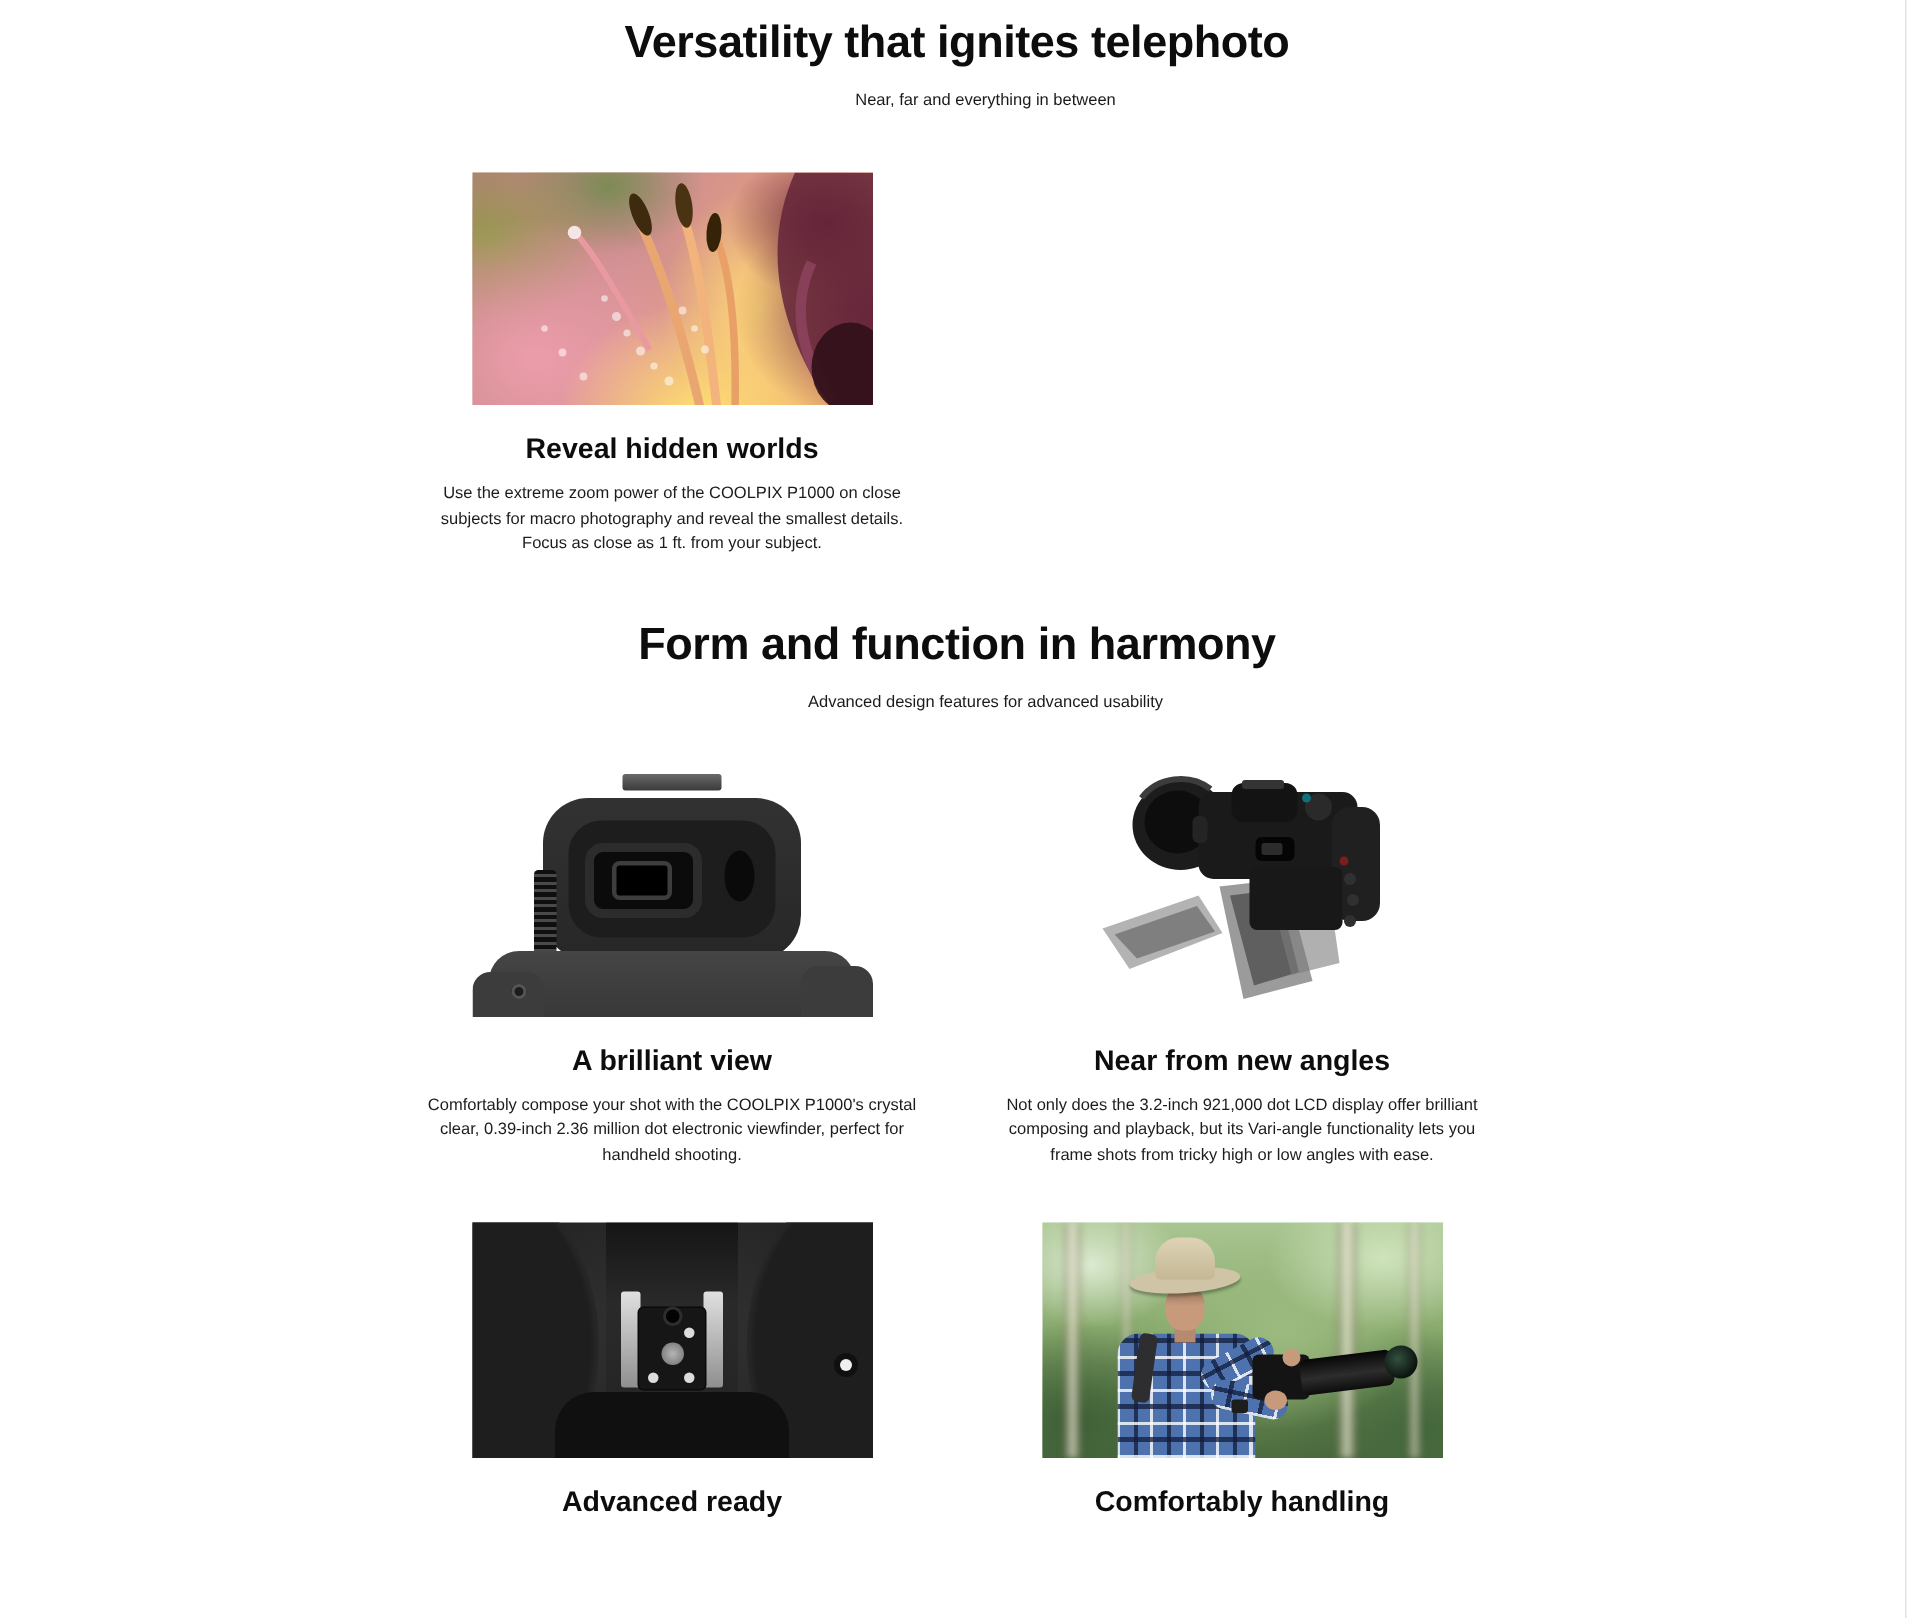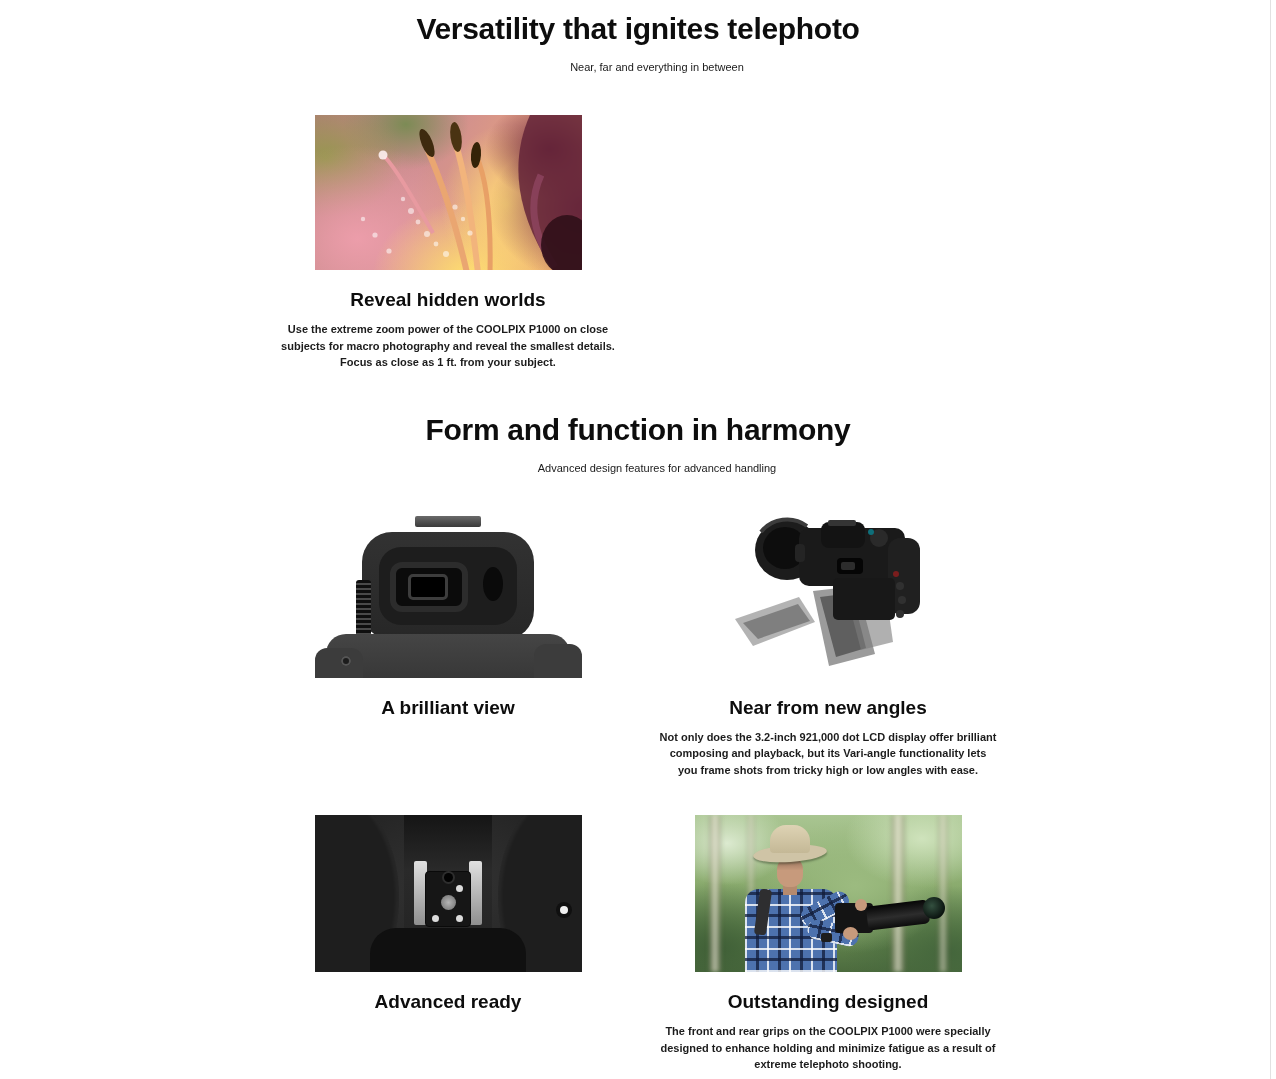--- a/index.html
+++ b/index.html
@@ -11,21 +11,21 @@
   .section { text-align:center; }
   .section h1 { font-size:30px; line-height:34px; font-weight:700; letter-spacing:-0.3px; color:#0d0d0d; }
   .section .sub { margin-top:15px; font-size:11px; line-height:13px; color:#1a1a1a;padding-left:38px; }
   .sec-1 { padding-top:12px; }
   .sec-2 h1 { margin-top:42px; }
 
   .cards { display:grid; grid-template-columns:380px 380px; justify-content:center; row-gap:37px; margin-top:41px; align-items:start; }
   .sec-2 .cards { margin-top:17px; }
   .card { display:flex; flex-direction:column; align-items:center; }
   .card h3 { margin-top:19px; font-size:19px; line-height:22px; font-weight:700; color:#0d0d0d; }
-  .card .body { margin-top:10px; width:338px; font-size:11px; line-height:16.5px; color:#1c1c1c; text-align:center;font-weight:bold; }
+  .card .body { margin-top:10px; width:338px; font-size:11px; line-height:16.5px; color:#1c1c1c; text-align:center; }
 
   .photo { position:relative; width:267px; overflow:hidden; flex:none; }
   .h155 { height:155px; } .h186 { height:186px; background:#fff; } .h157 { height:157px; }
 
   
   .flower { background:
     radial-gradient(90px 70px at 88% 22%, #6e2740 0%, rgba(110,39,64,0) 72%),
     radial-gradient(130px 100px at 102% 60%, #732c48 0%, rgba(125,51,80,0) 75%),
     radial-gradient(95px 115px at 72% 58%, #ffd978 0%, rgba(255,217,120,0) 70%),
     radial-gradient(130px 100px at 58% 104%, #ffe070 0%, rgba(255,223,112,0) 75%),
@@ -151,39 +151,40 @@
         <h3>Reveal hidden worlds</h3>
         <p class="body">Use the extreme zoom power of the COOLPIX P1000 on close subjects for macro photography and reveal the smallest details. Focus as close as 1 ft. from your subject.</p>
       </article>
 
 
     </div>
   </section>
 
   <section class="section sec-2">
     <h1>Form and function in harmony</h1>
-    <p class="sub">Advanced design features for advanced handling</p>
+    <p class="sub">Advanced design features for advanced usability</p>
 
     <div class="cards">
 
       <article class="card">
         <div class="photo h186 vf">
           <div class="hotshoe"></div>
           <div class="cup-outer"></div>
           <div class="cup-mid"></div>
           <div class="vf-window"></div>
           <div class="vf-glass"></div>
           <div class="eye-sensor"></div>
           <div class="dial"></div>
           <div class="body-bar"></div>
           <div class="wing-l"></div>
           <div class="wing-r"></div>
           <div class="screw"></div>
         </div>
         <h3>A brilliant view</h3>
+        <p class="body">Comfortably compose your shot with the COOLPIX P1000's crystal clear, 0.39-inch 2.36 million dot electronic viewfinder, perfect for handheld shooting.</p>
       </article>
 
       <article class="card">
         <div class="photo h186">
           <svg viewBox="0 0 267 186" width="267" height="186">
             <polygon points="40,127 104,105 120,130 58,154" fill="#9a9a9a" opacity="0.75"></polygon>
             <polygon points="48,131 103,112 115,129 63,147" fill="#6a6a6a" opacity="0.7"></polygon>
             <polygon points="118,99 162,94 180,162 134,174" fill="#8a8a8a" opacity="0.85"></polygon>
             <polygon points="125,105 157,101 171,156 141,165" fill="#555" opacity="0.85"></polygon>
             <polygon points="150,97 190,94 198,150 166,158" fill="#7b7b7b" opacity="0.6"></polygon>
@@ -243,20 +244,19 @@
           <div class="neck"></div>
           <div class="face"></div>
           <div class="hat-brim"></div>
           <div class="hat-crown"></div>
           <div class="cam-body"></div>
           <div class="lens"></div>
           <div class="lens-cap"></div>
           <div class="hand1"></div>
           <div class="hand2"></div>
         </div>
-        <h3>Outstanding designed</h3>
-        <p class="body">The front and rear grips on the COOLPIX P1000 were specially designed to enhance holding and minimize fatigue as a result of extreme telephoto shooting.</p>
+        <h3>Comfortably handling</h3>
       </article>
 
     </div>
   </section>
   <div style="height:13px"></div>
 </div>
 
 </body></html>

